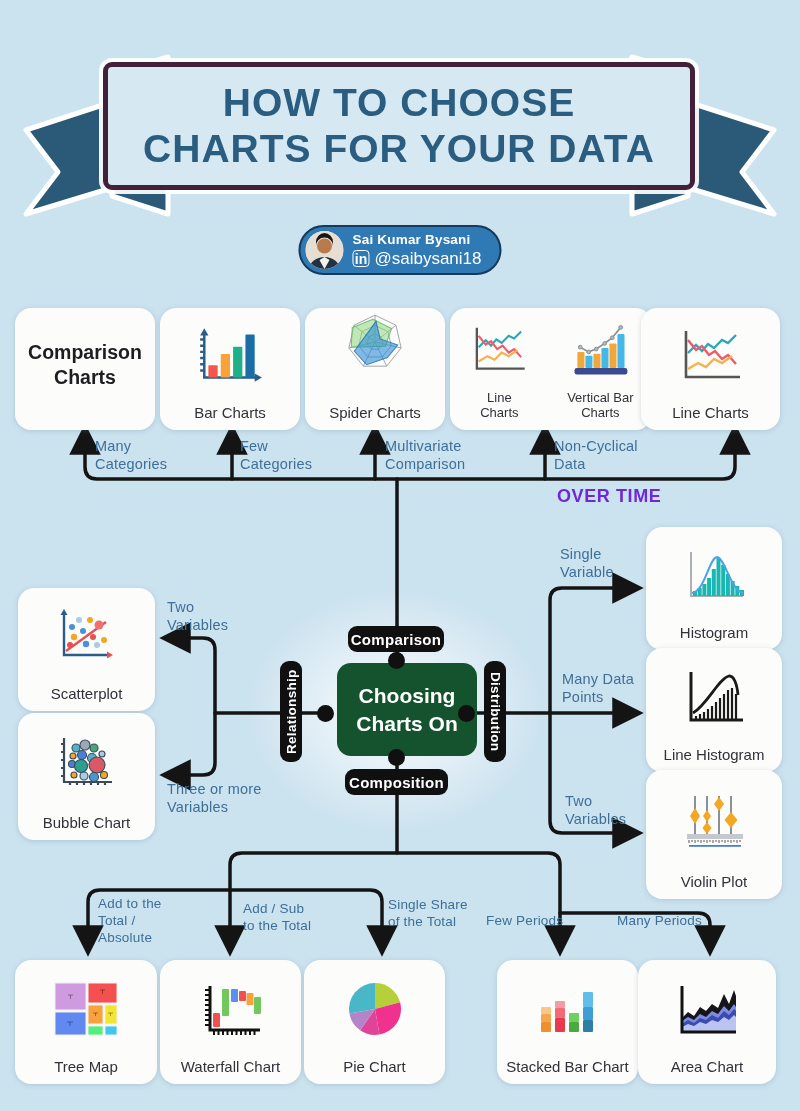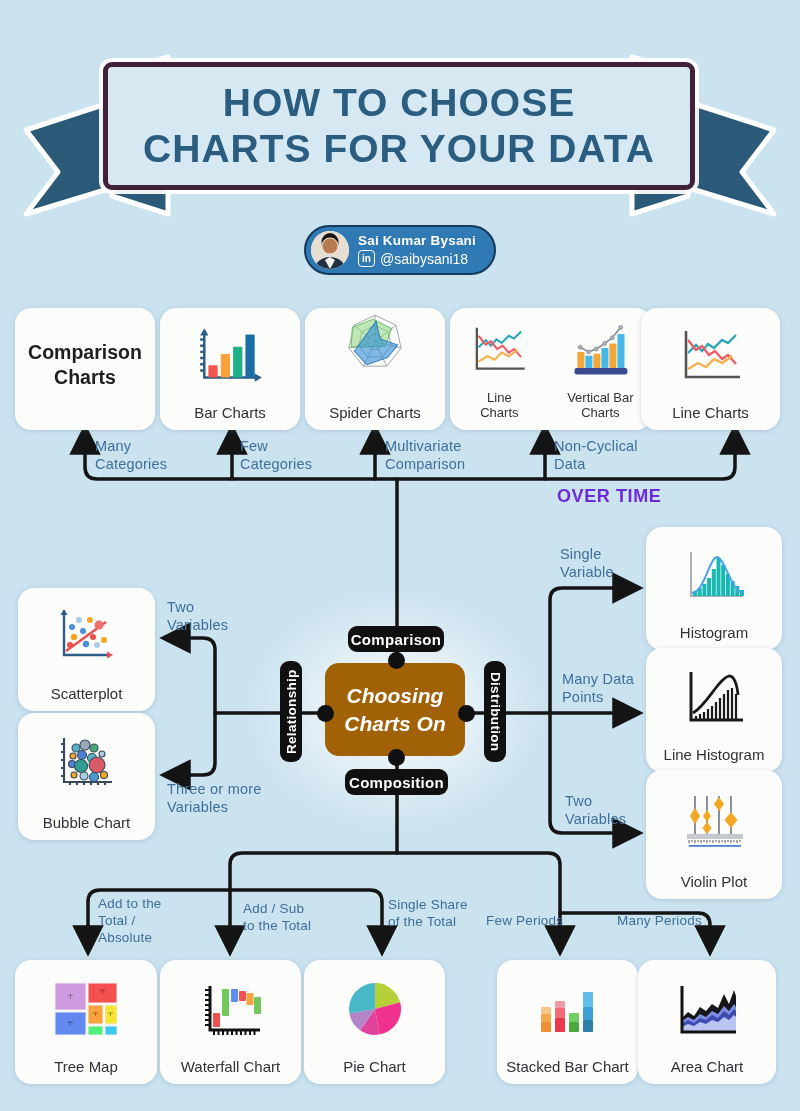--- a/index.html
+++ b/index.html
@@ -22,22 +22,22 @@
   }
   .author{
     position:absolute;left:50%;top:225px;transform:translateX(-50%);
     background:#2f79b5;border:2px solid #16395c;border-radius:26px;
     display:flex;align-items:center;gap:9px;padding:4px 18px 4px 5px;z-index:2;
   }
   .avatar{width:38px;height:38px;border-radius:50%;overflow:hidden;background:#e9e2d6;flex:0 0 auto;}
   .author-name{font-size:13.5px;font-weight:bold;color:#fff;letter-spacing:.2px;}
   .author-row{display:flex;align-items:center;gap:5px;margin-top:2px;}
   .li-icon{width:15px;height:15px;border:1.5px solid #fff;border-radius:4px;
-    font-size:10px;font-weight:bold;color:#fff;display:flex;align-items:center;justify-content:center;}
-  .author-handle{font-size:14px;color:#fff;}
+    font-size:14px;font-weight:bold;color:#fff;display:flex;align-items:center;justify-content:center;}
+  .author-handle{font-size:17px;color:#fff;}
   
   .card{
     position:absolute;background:#fcfcfa;border-radius:16px;z-index:2;
     box-shadow:0 1px 5px rgba(100,130,155,.28);
     display:flex;flex-direction:column;align-items:center;padding-bottom:9px;
   }
   .icon-wrap{flex:1;display:flex;align-items:center;justify-content:center;width:100%;}
   .chart-label{font-size:15px;color:#31313a;text-align:center;line-height:1.15;white-space:pre-line;}
   .heading-card{justify-content:center;}
   .heading-text{font-size:19.5px;font-weight:bold;color:#1d1d22;text-align:center;line-height:1.25;white-space:pre-line;}
@@ -48,24 +48,24 @@
   
   .connector-svg{position:absolute;left:0;top:0;z-index:1;}
   .glow{position:absolute;left:245px;top:588px;width:300px;height:245px;z-index:0;
     background:radial-gradient(closest-side,rgba(255,255,255,.95),rgba(255,255,255,0));}
   .flow{position:absolute;z-index:2;color:#3e6f99;font-size:14.5px;line-height:1.25;
     white-space:pre-line;font-weight:500;letter-spacing:.2px;}
   .flow.sm{font-size:13.5px;}
   .over-time{font-weight:bold;font-size:18px;color:#6d28d9;letter-spacing:.6px;}
   
   .center-box{
-    position:absolute;left:325px;top:663px;width:140px;height:93px;
-    background:#a16207;border-radius:14px;z-index:3;
+    position:absolute;left:337px;top:663px;width:140px;height:93px;
+    background:#14532d;border-radius:14px;z-index:3;
     display:flex;align-items:center;justify-content:center;
-    color:#fff;font-weight:bold;font-size:21px;text-align:center;line-height:1.3;white-space:pre-line;font-style:italic;
+    color:#fff;font-weight:bold;font-size:21px;text-align:center;line-height:1.3;white-space:pre-line;
   }
   .pill{
     position:absolute;background:#101010;color:#fff;font-weight:bold;font-size:15px;
     border-radius:9px;z-index:4;display:flex;align-items:center;justify-content:center;letter-spacing:.3px;
   }
   .pill.vert{writing-mode:vertical-rl;font-size:13.5px;}
   .pill.up{transform:rotate(180deg);}
   .dot{position:absolute;width:17px;height:17px;border-radius:50%;background:#101010;z-index:4;}
 </style>
 </head>

